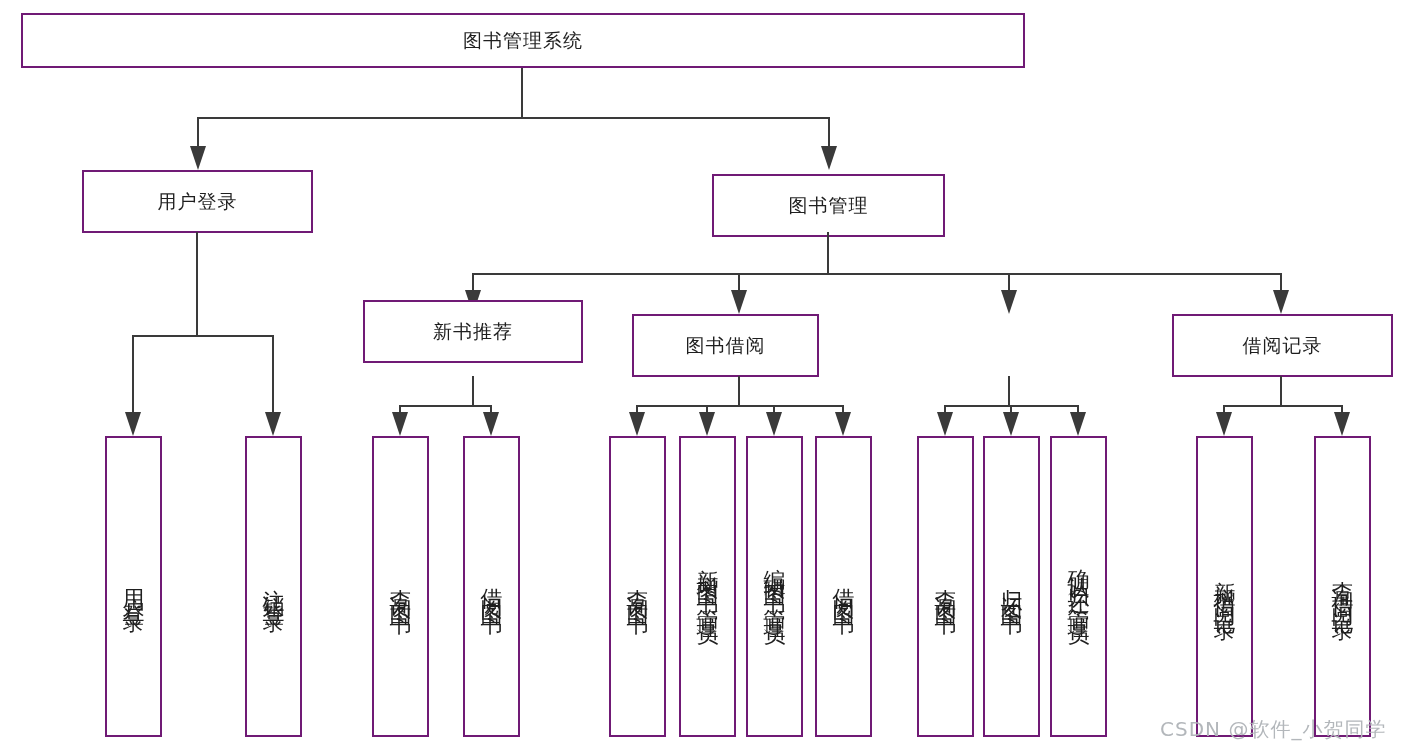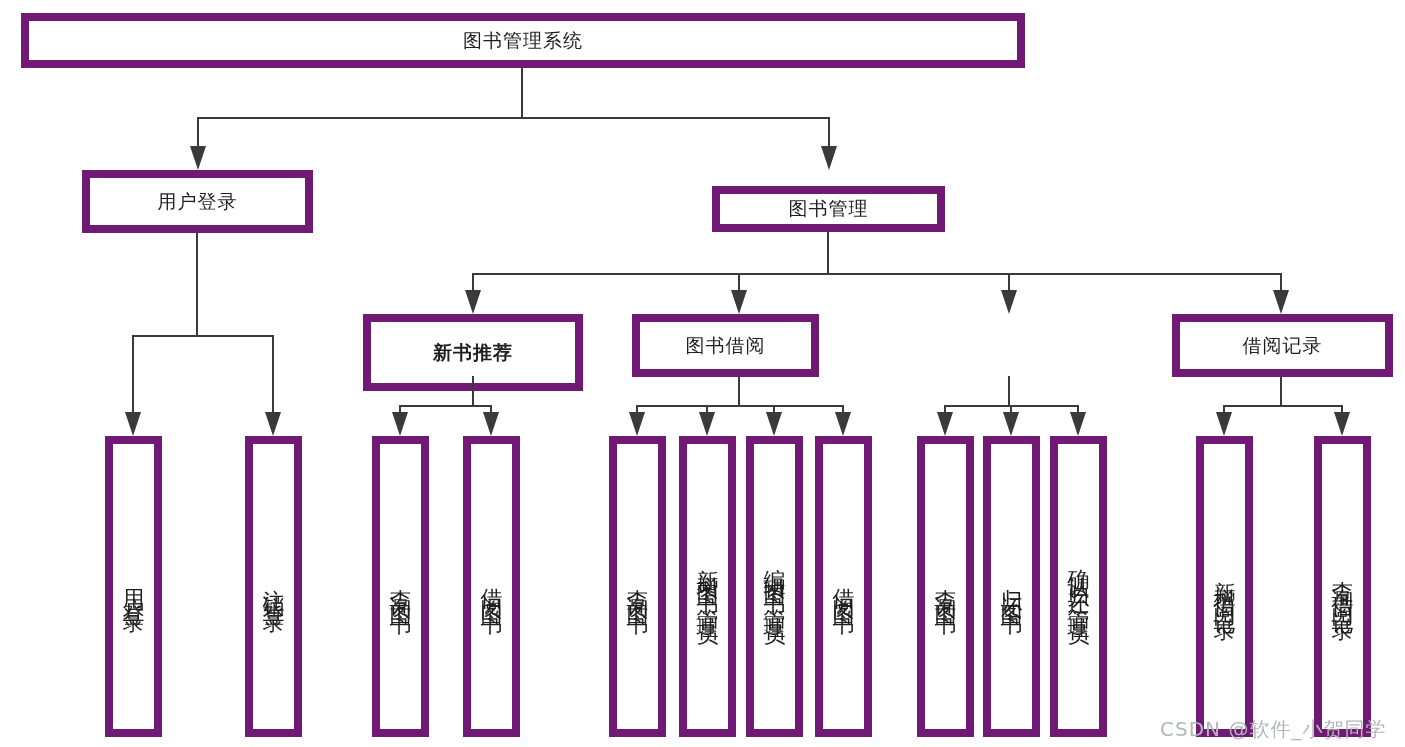--- a/index.html
+++ b/index.html
@@ -6,21 +6,21 @@
   .canvas{
     position:relative;
     width:1405px;height:747px;
     background:#ffffff;
     font-family:"DejaVu Sans","Liberation Sans",sans-serif;
     overflow:hidden;
   }
   .box{
     position:absolute;
     box-sizing:border-box;
-    border:8px solid #701a75;
+    border:2px solid #701a75;
     background:#ffffff;
     display:flex;
     align-items:center;
     justify-content:center;
   }
   .lbl{
     font-size:19px;
     letter-spacing:1px;
     color:#1f1f1f;
     white-space:nowrap;
@@ -63,21 +63,21 @@
   <div class="vline" style="left:521px;top:68px;height:51px;"></div>
   <div class="hline" style="left:197px;top:117px;width:633px;"></div>
   <div class="vline" style="left:197px;top:117px;height:31px;"></div>
   <div class="arrow" style="left:190px;top:146px;"></div>
   <div class="vline" style="left:828px;top:117px;height:31px;"></div>
   <div class="arrow" style="left:821px;top:146px;"></div>
 
   <div class="box" style="left:82px;top:170px;width:231px;height:63px;">
     <span class="lbl">用户登录</span>
   </div>
-  <div class="box" style="left:712px;top:186px;width:233px;height:46px;">
+  <div class="box" style="left:712px;top:174px;width:233px;height:63px;">
     <span class="lbl">图书管理</span>
   </div>
 
   <div class="vline" style="left:196px;top:232px;height:105px;"></div>
   <div class="hline" style="left:132px;top:335px;width:142px;"></div>
   <div class="vline" style="left:132px;top:335px;height:79px;"></div>
   <div class="arrow" style="left:125px;top:412px;"></div>
   <div class="vline" style="left:272px;top:335px;height:79px;"></div>
   <div class="arrow" style="left:265px;top:412px;"></div>
 
@@ -85,21 +85,21 @@
   <div class="hline" style="left:472px;top:273px;width:810px;"></div>
   <div class="vline" style="left:472px;top:273px;height:19px;"></div>
   <div class="arrow" style="left:465px;top:290px;"></div>
   <div class="vline" style="left:738px;top:273px;height:19px;"></div>
   <div class="arrow" style="left:731px;top:290px;"></div>
   <div class="vline" style="left:1008px;top:273px;height:19px;"></div>
   <div class="arrow" style="left:1001px;top:290px;"></div>
   <div class="vline" style="left:1280px;top:273px;height:19px;"></div>
   <div class="arrow" style="left:1273px;top:290px;"></div>
 
-  <div class="box" style="left:363px;top:314px;width:220px;height:77px;font-weight:bold;">
+  <div class="box" style="left:363px;top:300px;width:220px;height:63px;">
     <span class="lbl">新书推荐</span>
   </div>
   <div class="box" style="left:632px;top:314px;width:187px;height:63px;">
     <span class="lbl">图书借阅</span>
   </div>
   <div class="box" style="left:1172px;top:314px;width:221px;height:63px;">
     <span class="lbl">借阅记录</span>
   </div>
 
   <div class="vline" style="left:472px;top:376px;height:31px;"></div>

